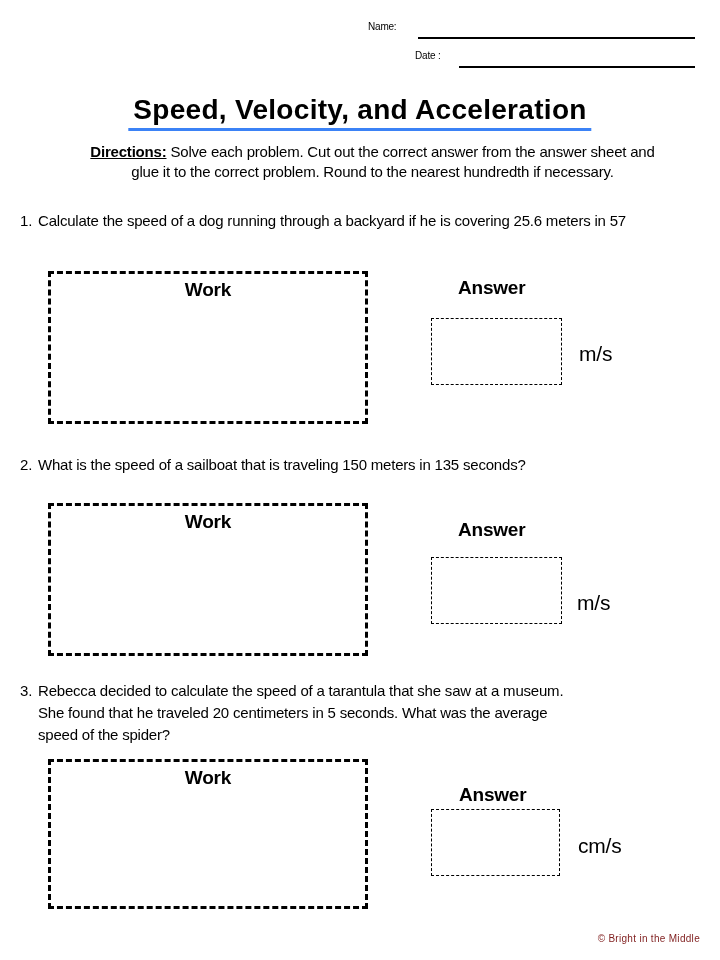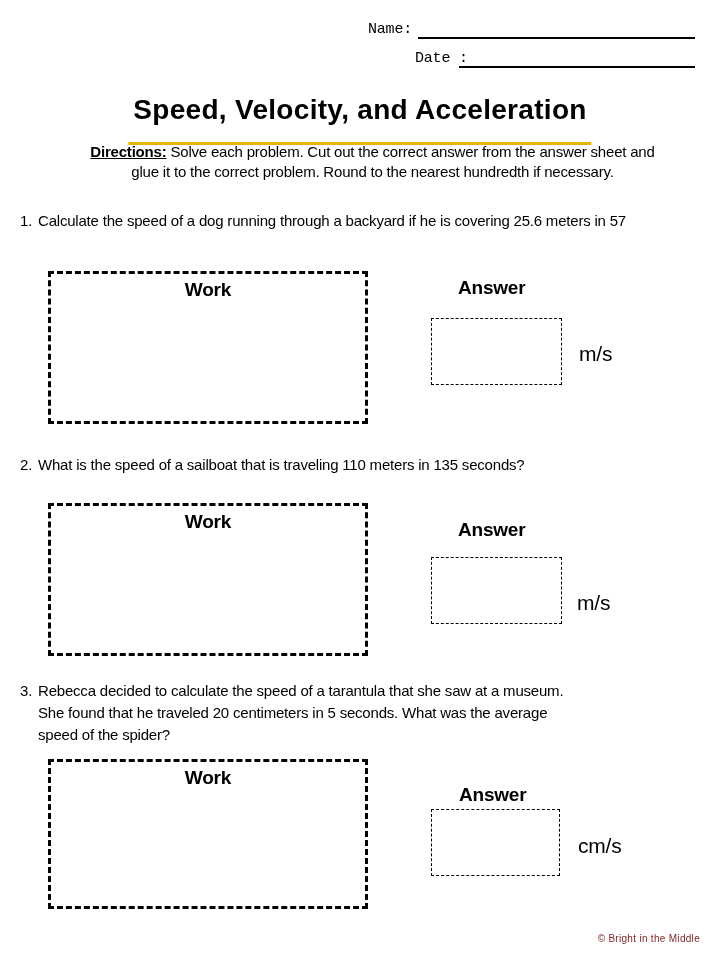--- a/index.html
+++ b/index.html
@@ -13,24 +13,23 @@
     height: 960px;
     background: #ffffff;
     font-family: "Liberation Sans", sans-serif;
     color: #000000;
     overflow: hidden;
   }
 
   
   .field-label {
     position: absolute;
-    font-size: 15px;
-    letter-spacing: -0.2px;
-    white-space: nowrap;
-    font-family: Liberation Mono, monospace;
+    font-size: 10px;
+    letter-spacing: -0.2px;
+    white-space: nowrap;
   }
   #name-label { left: 368px; top: 21px; }
   #date-label { left: 415px; top: 50px; }
   .write-line {
     position: absolute;
     border-bottom: 2px solid #000000;
     height: 1px;
   }
   #name-line { left: 418px; top: 36px; width: 277px; }
   #date-line { left: 459px; top: 65px; width: 236px; }
@@ -38,22 +37,22 @@
   
   #title {
     position: absolute;
     left: 360px;
     top: 94px;
     transform: translateX(-50%);
     font-size: 28px;
     font-weight: 700;
     letter-spacing: 0.3px;
     white-space: nowrap;
-    border-bottom: 3px solid #eab308;
-    padding: 0 5px 16px 5px;
+    border-bottom: 3px solid #3b82f6;
+    padding: 0 5px 2px 5px;
   }
 
   
   #directions {
     position: absolute;
     left: 40px;
     top: 142px;
     width: 665px;
     font-size: 15px;
     line-height: 19.5px;
@@ -169,21 +168,21 @@
   <div class="work-box" id="work-box-1">
     <div class="work-label">Work</div>
   </div>
   <div class="answer-label" id="answer-label-1">Answer</div>
   <div class="answer-box" id="answer-box-1"></div>
   <div class="unit-label" id="unit-1">m/s</div>
 
   <div class="problem-text" id="p2-text">
     <span class="num">2.</span>
     <div class="lines">
-      <div>What is the speed of a sailboat that is traveling 110 meters in 135 seconds?</div>
+      <div>What is the speed of a sailboat that is traveling 150 meters in 135 seconds?</div>
     </div>
   </div>
   <div class="work-box" id="work-box-2">
     <div class="work-label">Work</div>
   </div>
   <div class="answer-label" id="answer-label-2">Answer</div>
   <div class="answer-box" id="answer-box-2"></div>
   <div class="unit-label" id="unit-2">m/s</div>
 
   <div class="problem-text" id="p3-text">

